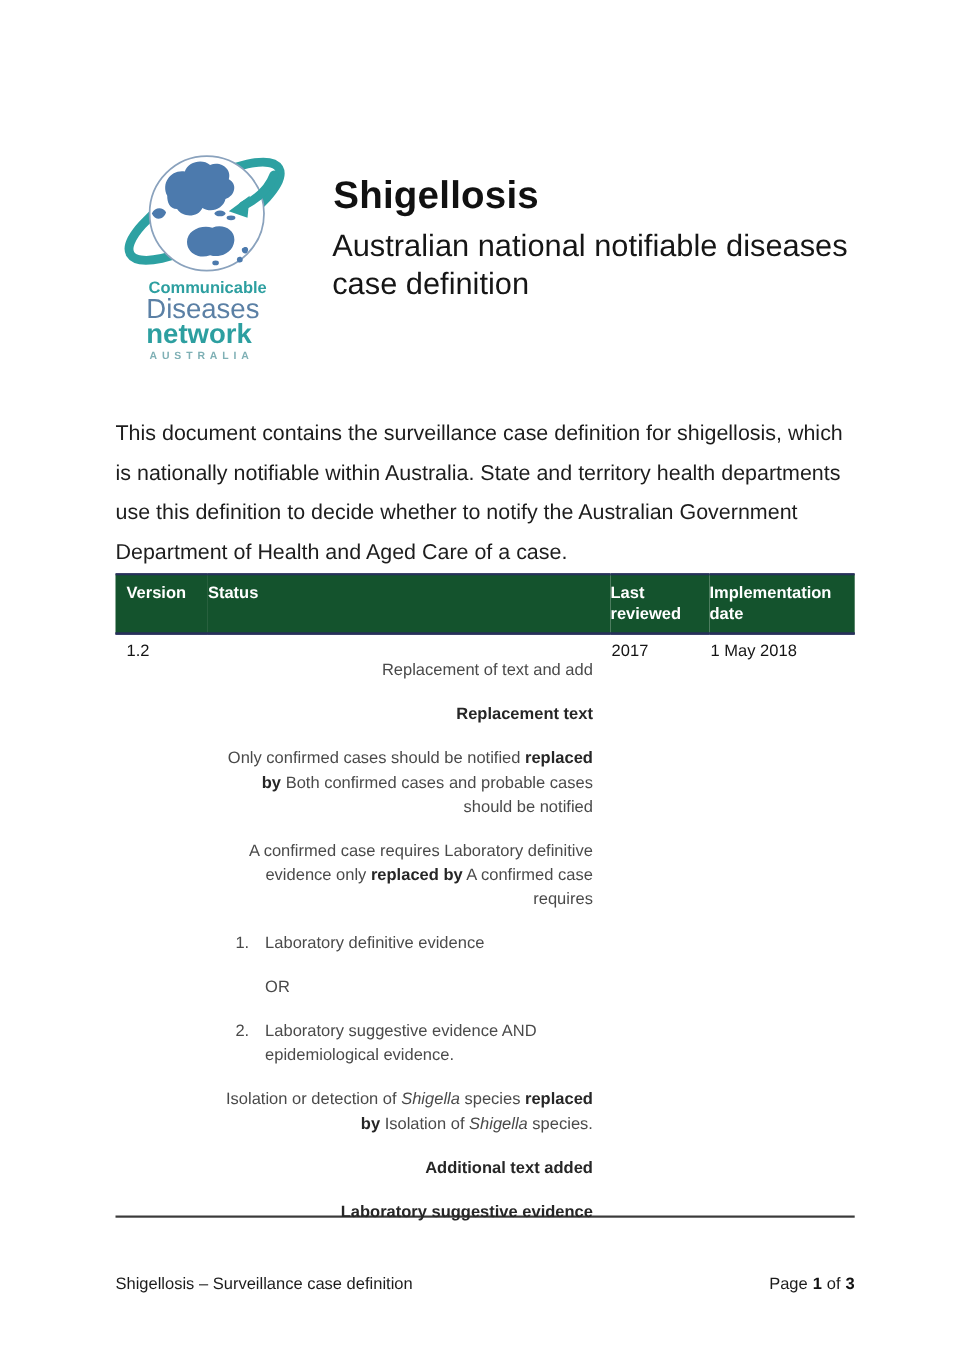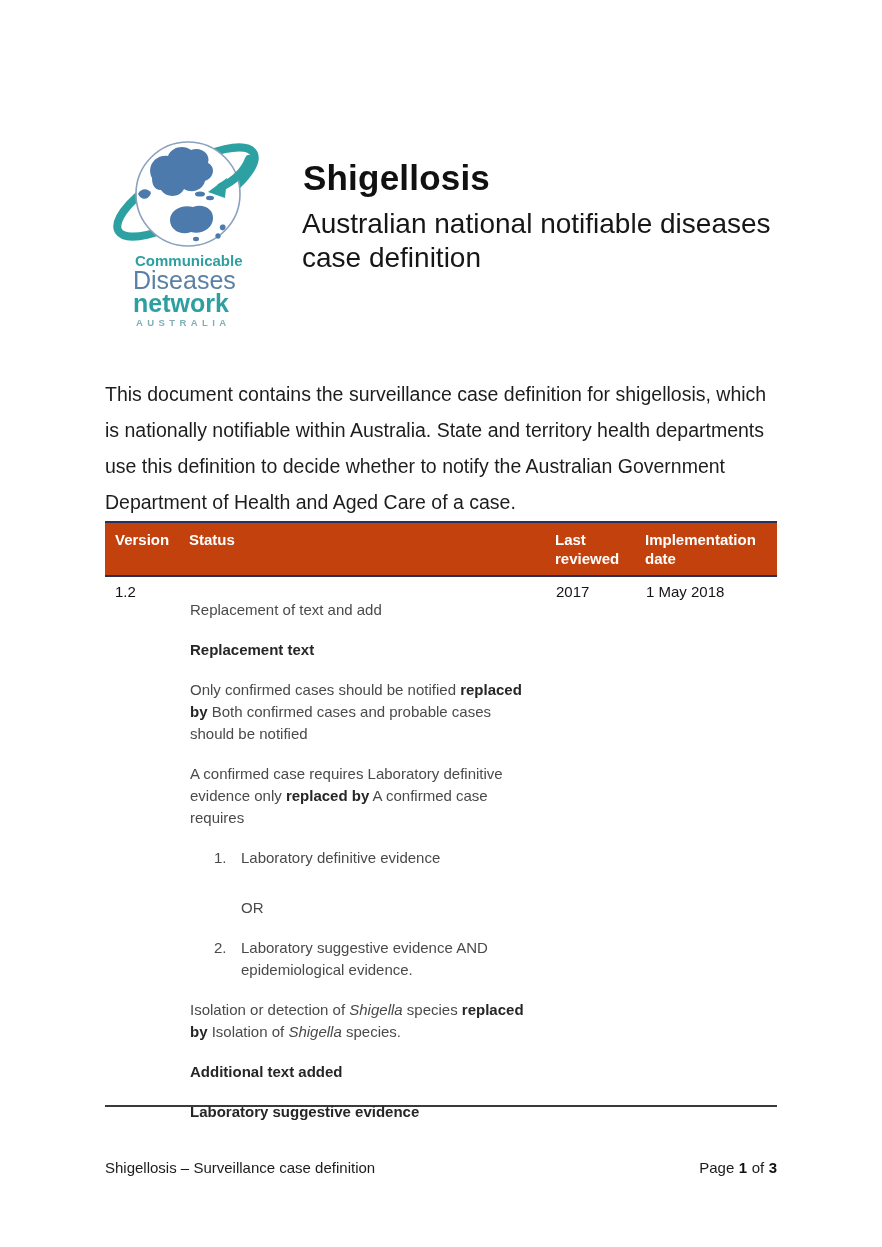--- a/index.html
+++ b/index.html
@@ -15,35 +15,35 @@
   .doc-subtitle{margin:8px 0 0 0;font-size:28px;font-weight:400;color:#161616;line-height:34px;}
 
   
   .intro{position:absolute;left:105px;top:356px;width:678px;font-size:19.5px;line-height:36px;color:#1d1d1d;}
 
   
   .tablewrap{position:absolute;left:105px;top:521px;width:672px;height:584px;border-bottom:2px solid #3a3a3a;}
   table.doc-table{width:672px;border-collapse:collapse;table-layout:fixed;}
   .doc-table col.c1{width:84px;} .doc-table col.c2{width:366px;}
   .doc-table col.c3{width:90px;} .doc-table col.c4{width:132px;}
-  .doc-table th{background:#c2410c;color:#ffffff;font-size:15px;font-weight:bold;line-height:19px;
+  .doc-table th{background:#14532d;color:#ffffff;font-size:15px;font-weight:bold;line-height:19px;
     text-align:left;vertical-align:top;padding:7px 6px 7px 0;
     border-top:2px solid #27305A;border-bottom:2px solid #27305A;}
   .doc-table th.first{padding-left:10px;}
   .doc-table td{vertical-align:top;font-size:15px;color:#141414;padding-top:6px;}
   .doc-table td.version{padding-left:10px;}
   .doc-table td.status{padding-top:22px;padding-right:16px;color:#4a4a4a;line-height:22px;}
 
   
-  .st-p{margin-top:18px;}
+  .st-p{margin-top:18px;text-align:right;}
   .st-p:first-child{margin-top:0;}
   .st-li{display:flex;margin-top:18px;}
   .st-num{display:inline-block;margin-left:24px;width:27px;flex:0 0 27px;}
   .st-litxt{flex:1;}
-  .st-licont{margin-left:51px;margin-top:28px;}
+  .st-licont{margin-left:51px;margin-top:18px;}
   .b{font-weight:bold;color:#262626;}
   .i{font-style:italic;}
 
   
   .footer{position:absolute;left:105px;right:105px;top:1159px;display:flex;
     justify-content:space-between;font-size:15px;color:#1c1c1c;text-align:right;}
   .pageinfo{display:flex;gap:4.5px;}
   .pageinfo .b{color:#111111;}
 
   

